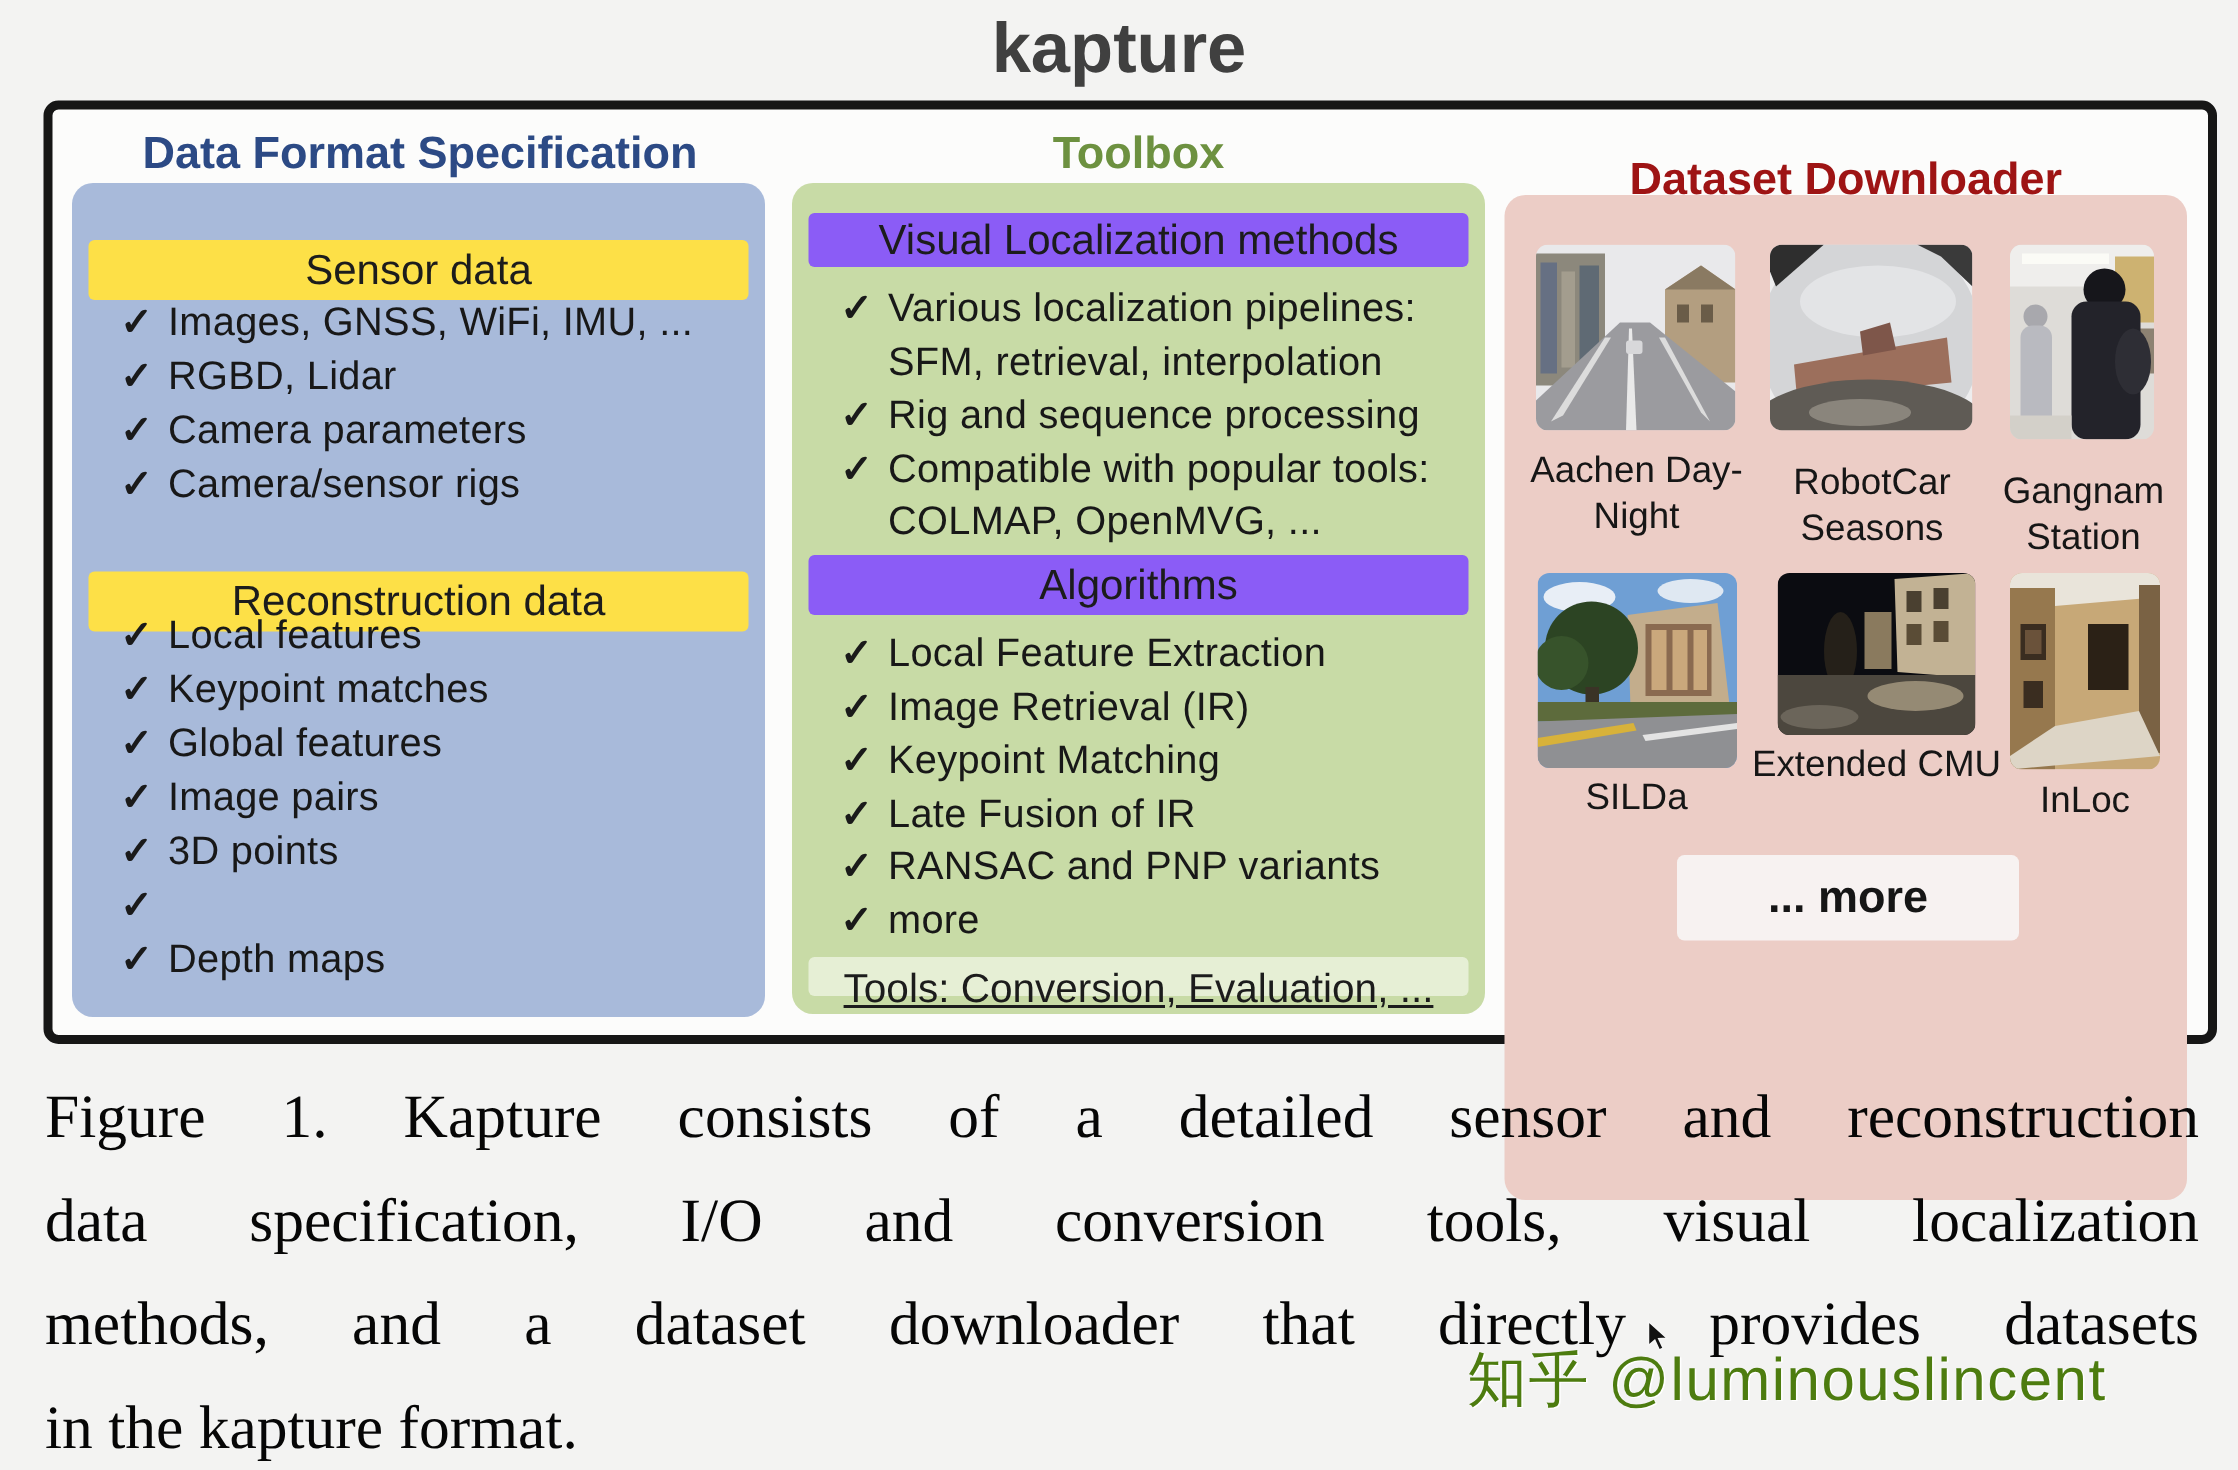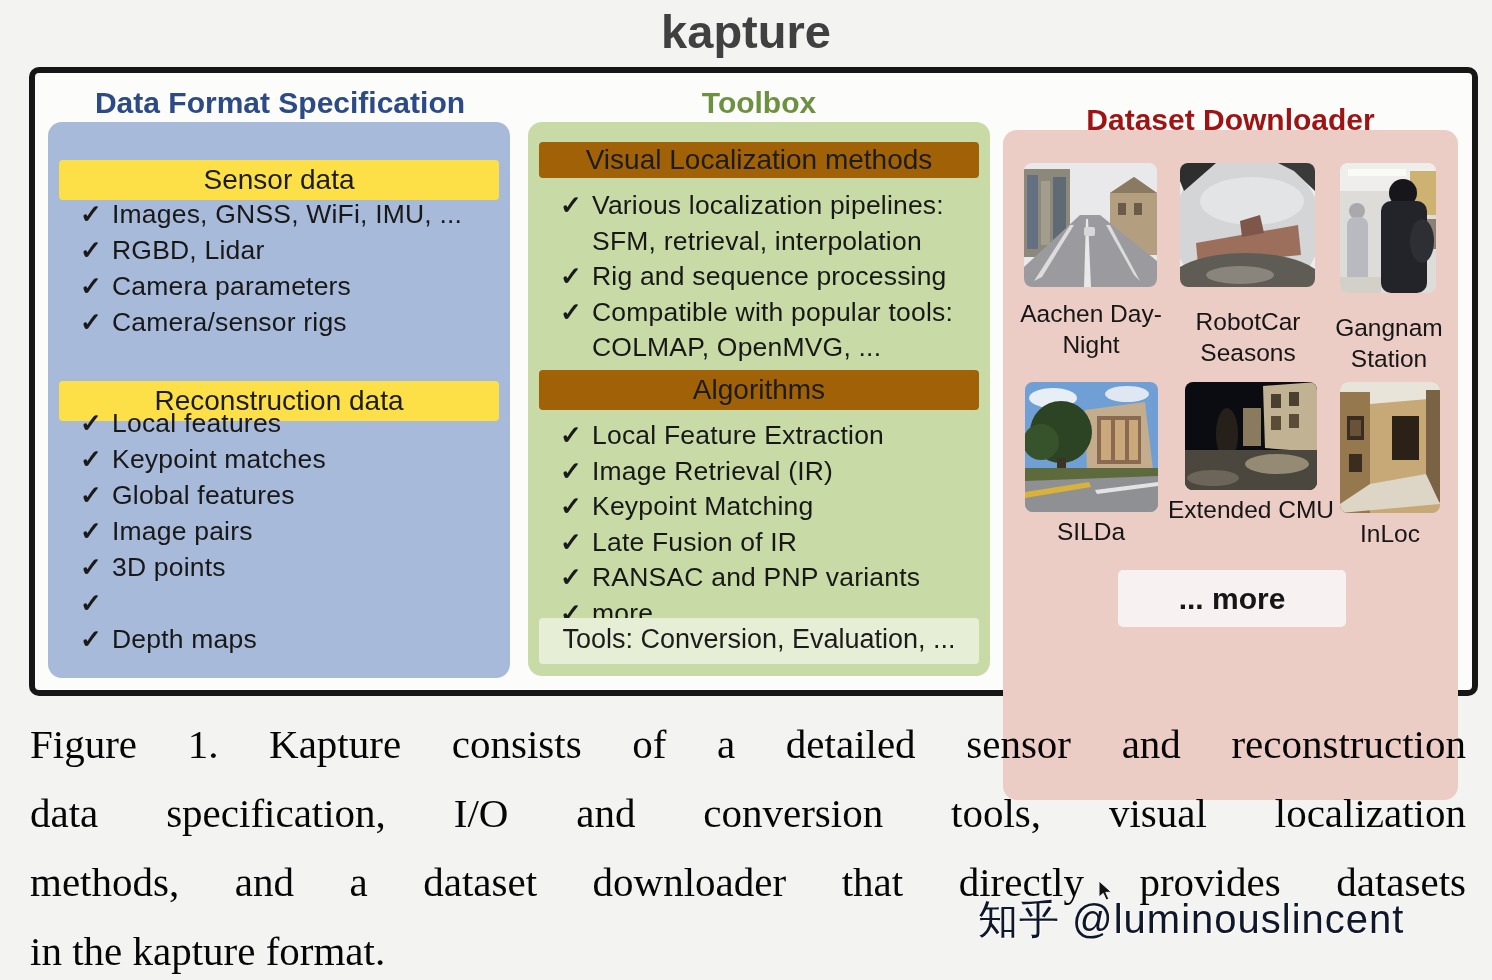--- a/index.html
+++ b/index.html
@@ -28,36 +28,36 @@
   .col-header.downloader{ left:1003px; top:84px; width:455px; color:#9e1414;margin-top:17px;}
   .panel{ position:absolute; border-radius:14px; }
   .panel.spec{ left:48px; top:122px; width:462px; height:556px; background:#a8bada;}
   .panel.toolbox{ left:528px; top:122px; width:462px; height:554px; background:#c8dba6;}
   .panel.downloader{ left:1003px; top:130px; width:455px; height:670px; background:#eccdc6;}
   .subbar{
     position:absolute; left:11px; width:440px; height:40px; border-radius:4px;
     text-align:center; font-size:28px; color:#1c1c1c; line-height:40px;
   }
   .panel.spec .subbar{ background:#fde047;margin-top:24px; }
-  .panel.toolbox .subbar{ background:#a16207; }
+  .panel.toolbox .subbar{ background:#8b5cf6; }
   .checklist{ position:absolute; left:22px; right:6px; list-style:none; margin:0; padding:0; }
   .checklist li{ display:flex; align-items:flex-start; }
   .check{
     flex:0 0 42px; font-size:26px; font-weight:bold; color:#1a1a1a;
     text-align:center;
   }
   .item-text{
     white-space:pre-line; font-size:26.5px; color:#181818; letter-spacing:0.2px;
   }
   .panel.spec .checklist li{ line-height:36px; }
   .panel.toolbox .checklist li{ line-height:35.5px; }
   .tools-bar{
-    position:absolute; left:11px; width:440px; height:46px; bottom:12px;
+    position:absolute; left:11px; width:440px; height:26px; bottom:12px;
     background:#e6efd5; border-radius:4px; text-align:center;
-    font-size:27px; color:#1c1c1c; line-height:42px;
+    font-size:27px; color:#1c1c1c; line-height:42px;text-decoration:underline;
   }
   
   .thumb{ position:absolute; border-radius:8px; overflow:hidden; }
   .thumb svg{ display:block; }
   .ds-label{
     position:absolute; text-align:center; font-size:24.5px; color:#161616;
     line-height:31px; white-space:pre-line;
   }
   .more-btn{
     position:absolute; left:115px; top:440px; width:228px; height:57px;
@@ -65,21 +65,21 @@
     font-size:30px; font-weight:bold; color:#161616; line-height:57px;
   }
   .caption{
     position:absolute; left:30px; top:710px; width:1436px;
     font-family:"Liberation Serif", serif; font-size:41px; color:#060606;
   }
   .cap-line{ line-height:69px; }
   .cap-line.just{ text-align:justify; text-align-last:justify; }
   .watermark{
     position:absolute; left:978px; top:892px; width:500px;
-    font-size:40px; color:#0f172a; letter-spacing:1px;
+    font-size:40px; color:#4d7c0f; letter-spacing:1px;
     text-shadow:1px 1px 0 #ffffff;
   }
   .cursor{ position:absolute; left:1096px; top:880px; }
 </style>
 </head>
 <body>
 
 <div class="page">
 
   <h1 class="fig-title">kapture</h1>

